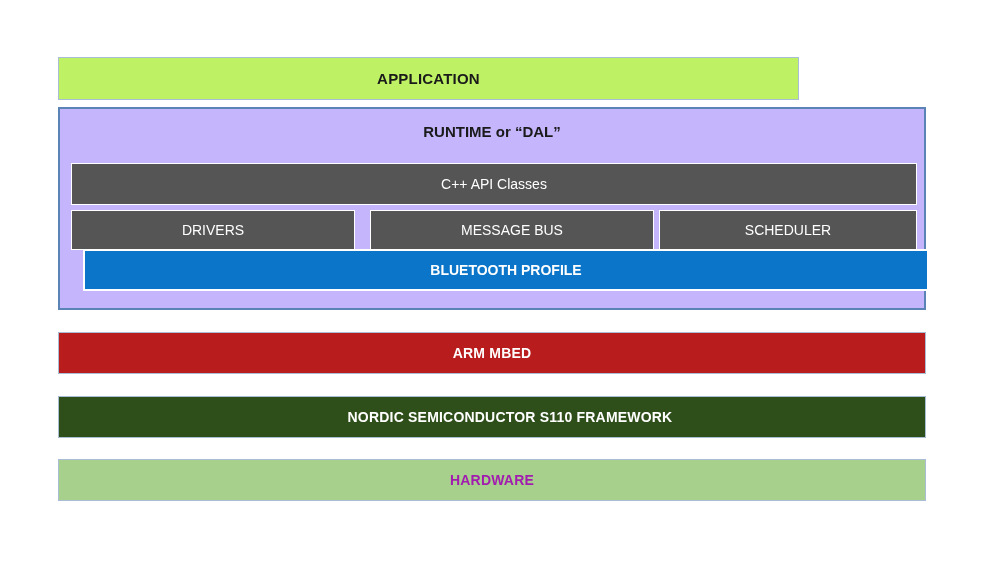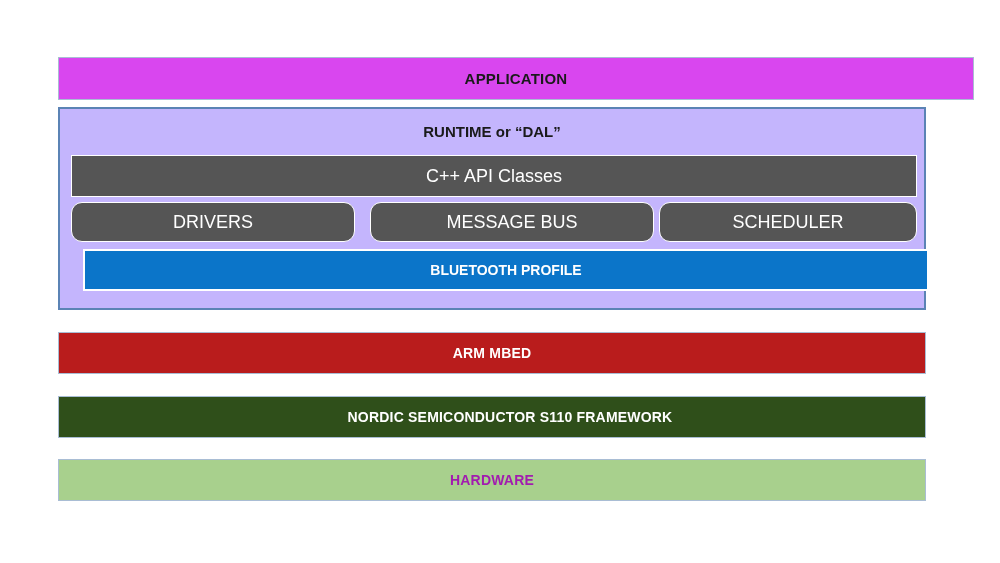--- a/index.html
+++ b/index.html
@@ -31,23 +31,23 @@
     justify-content: center;
     text-align: center;
     letter-spacing: 0.2px;
     white-space: nowrap;
   }
 
   
   .application {
     left: 58px;
     top: 57px;
-    width: 916px;
+    width: 741px;
     height: 43px;
-    background: #d946ef;
+    background: #bef264;
     border: 1px solid #a9bdd4;
     color: #1a1a1a;
     font-size: 15px;
     font-weight: 600;
   }
 
   
   .runtime-container {
     position: absolute;
     left: 58px;
@@ -78,37 +78,37 @@
   
   .inner-box {
     position: absolute;
     box-sizing: border-box;
     display: flex;
     align-items: center;
     justify-content: center;
     background: #555555;
     border: 1px solid #ffffff;
     color: #ffffff;
-    font-size: 18px;
+    font-size: 14px;
     font-weight: 500;
     white-space: nowrap;
     text-align: center;
+    margin-top: 8px;
   }
 
   .api-classes {
     left: 11px;
     top: 46px;
     width: 846px;
     height: 42px;
   }
 
   .row-mid {
     top: 93px;
     height: 40px;
-    border-radius: 11px;
   }
   .drivers  { left: 11px;  width: 284px; }
   .msgbus   { left: 310px; width: 284px; }
   .sched    { left: 599px; width: 258px; }
 
   .bluetooth {
     position: absolute;
     box-sizing: border-box;
     left: 11px;
     top: 140px;

